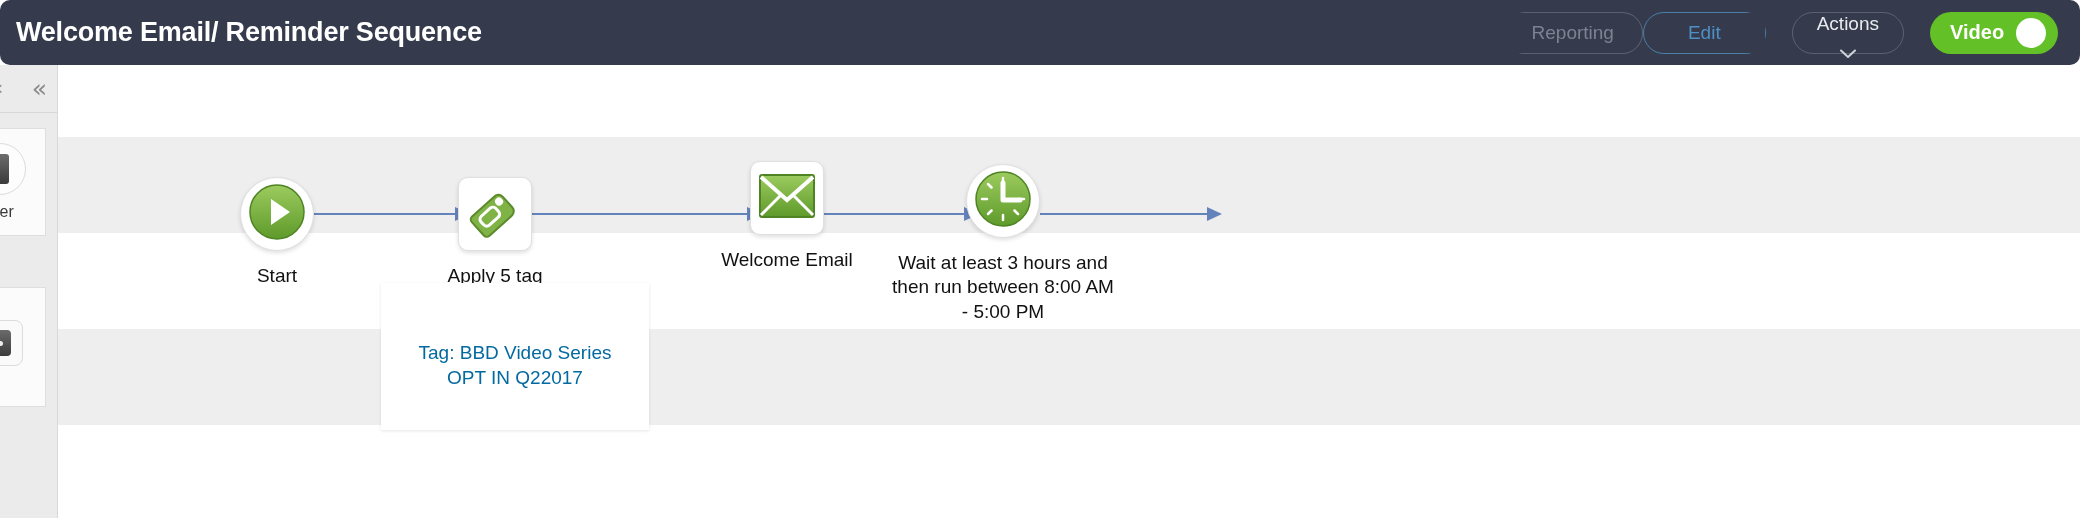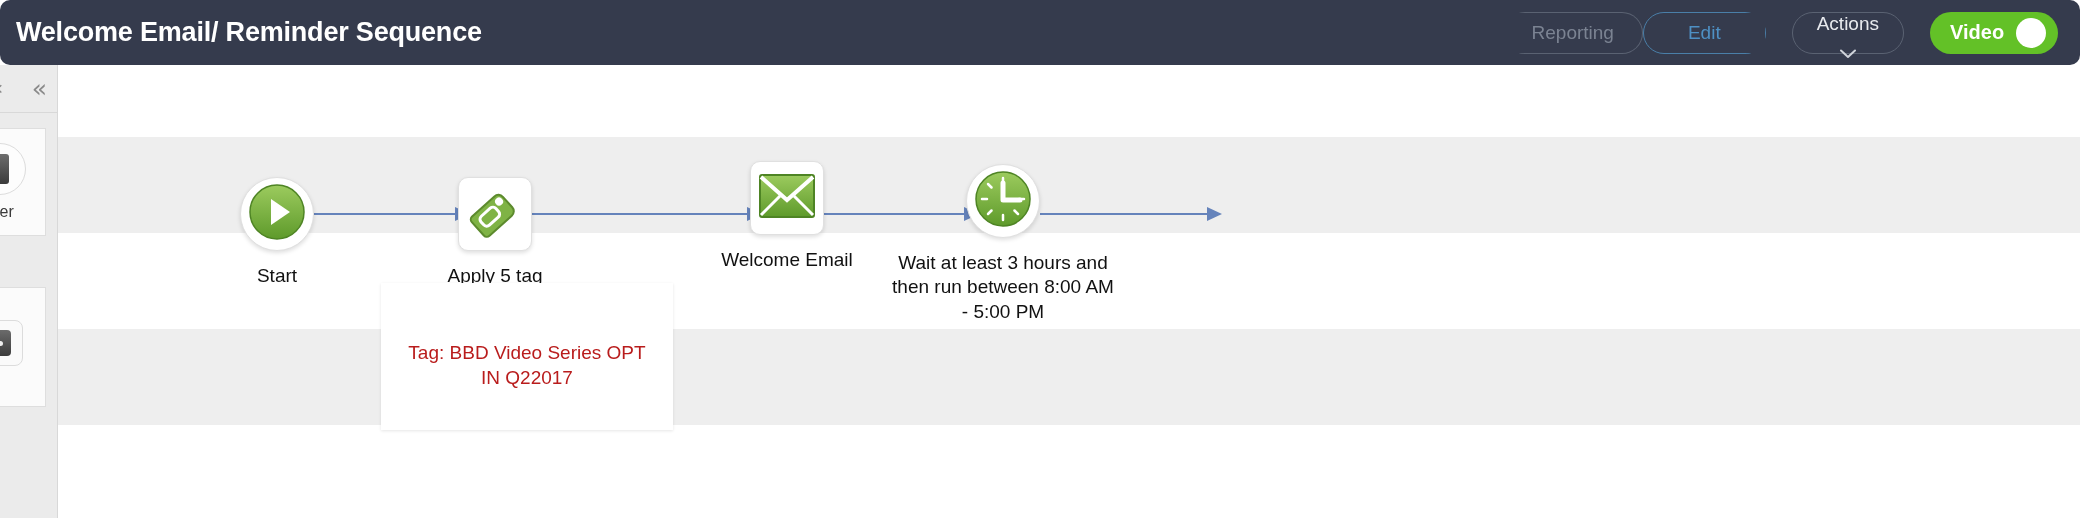--- a/index.html
+++ b/index.html
@@ -226,24 +226,24 @@
     width: 0; height: 0;
     border-left: 15px solid #6583bb;
     border-top: 7px solid transparent;
     border-bottom: 7px solid transparent;
   }
 
   
   .tooltip {
     position: absolute;
     background: #ffffff;
-    width: 292px;
+    width: 268px;
     padding: 58px 18px 40px 18px;
     font-size: 19px;
-    color: #b91c1c;
+    color: #0369a1;
     text-align: center;
     line-height: 1.3;
     box-shadow: 0 1px 3px rgba(0,0,0,0.10);
   }
 </style>
 </head>
 <body>
 
 <div id="app">
 

